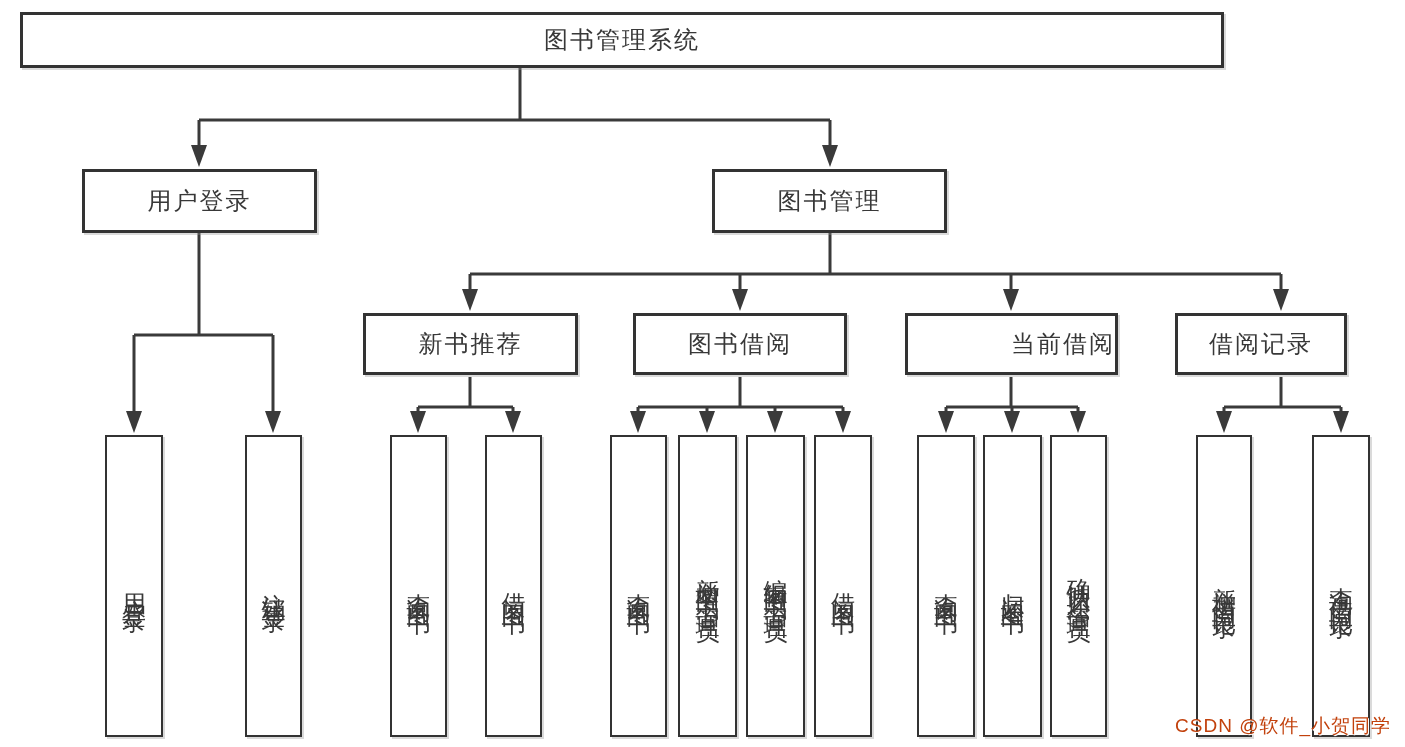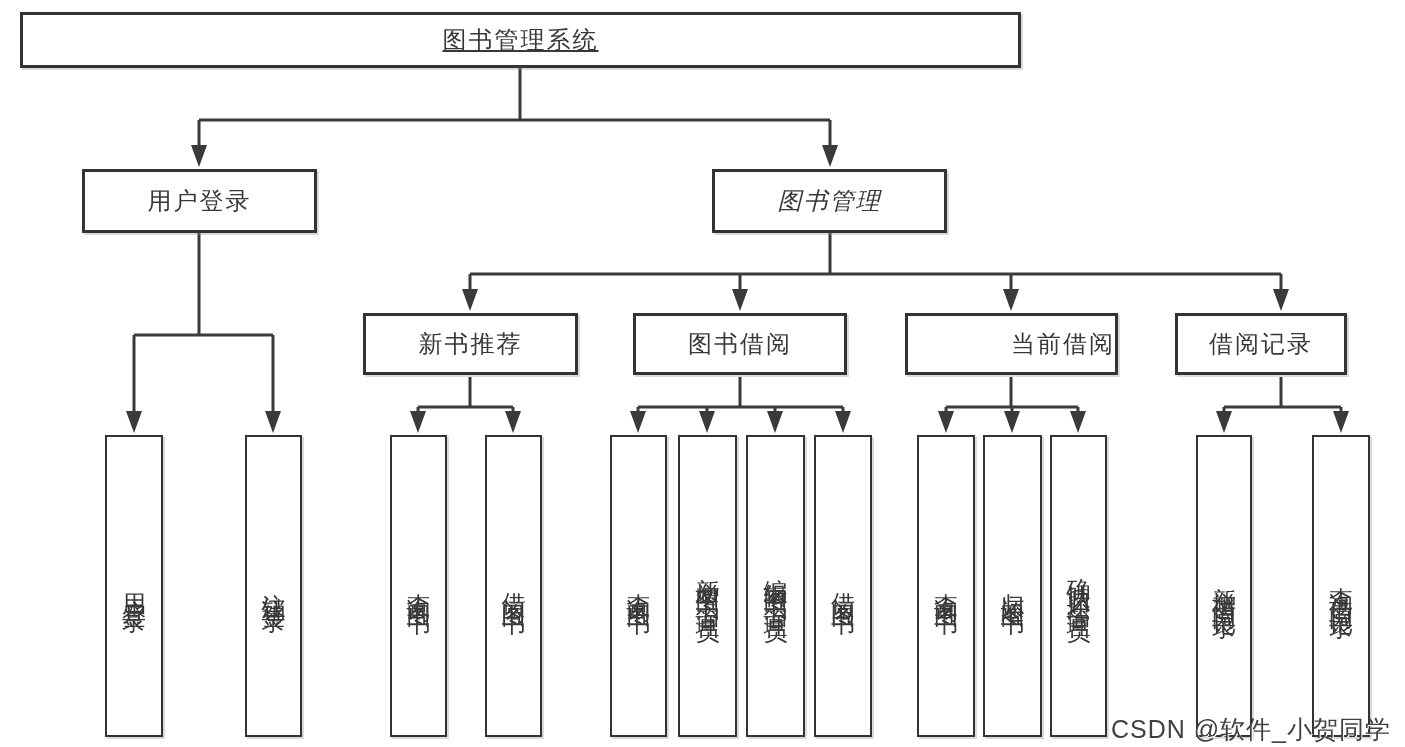--- a/index.html
+++ b/index.html
@@ -43,23 +43,23 @@
   .node.v .lbl {
     writing-mode: vertical-rl;
     font-size: 24px;
     line-height: 1;
     letter-spacing: 6px;
   }
   #watermark {
     position: absolute;
     top: 713px;
     right: 14px;
-    font-size: 25px;
+    font-size: 19px;
     letter-spacing: 1px;
-    color: #404040;
+    color: #c2410c;
     text-shadow: 1px 1px 0 #ffffff;
     z-index: 5;
     white-space: nowrap;
   }
 </style>
 </head>
 <body>
 
 <div id="stage">
 
@@ -96,28 +96,28 @@
       <polygon points="767,411 783,411 775,433"></polygon>
       <polygon points="835,411 851,411 843,433"></polygon>
       <polygon points="938,411 954,411 946,433"></polygon>
       <polygon points="1004,411 1020,411 1012,433"></polygon>
       <polygon points="1070,411 1086,411 1078,433"></polygon>
       <polygon points="1216,411 1232,411 1224,433"></polygon>
       <polygon points="1333,411 1349,411 1341,433"></polygon>
     </g>
   </svg>
 
-  <div class="node h" style="left:20px; top:12px; width:1001px; height:56px;text-decoration:underline;">
+  <div class="node h" style="left:20px; top:12px; width:1204px; height:56px;">
     <span class="lbl">图书管理系统</span>
   </div>
 
   <div class="node h" style="left:82px; top:169px; width:235px; height:64px;">
     <span class="lbl">用户登录</span>
   </div>
-  <div class="node h" style="left:712px; top:169px; width:235px; height:64px;font-style:italic;">
+  <div class="node h" style="left:712px; top:169px; width:235px; height:64px;">
     <span class="lbl">图书管理</span>
   </div>
 
   <div class="node h" style="left:363px; top:313px; width:215px; height:62px;">
     <span class="lbl">新书推荐</span>
   </div>
   <div class="node h" style="left:633px; top:313px; width:214px; height:62px;">
     <span class="lbl">图书借阅</span>
   </div>
   <div class="node h" style="left:905px; top:313px; width:213px; height:62px;justify-content:flex-end;">

